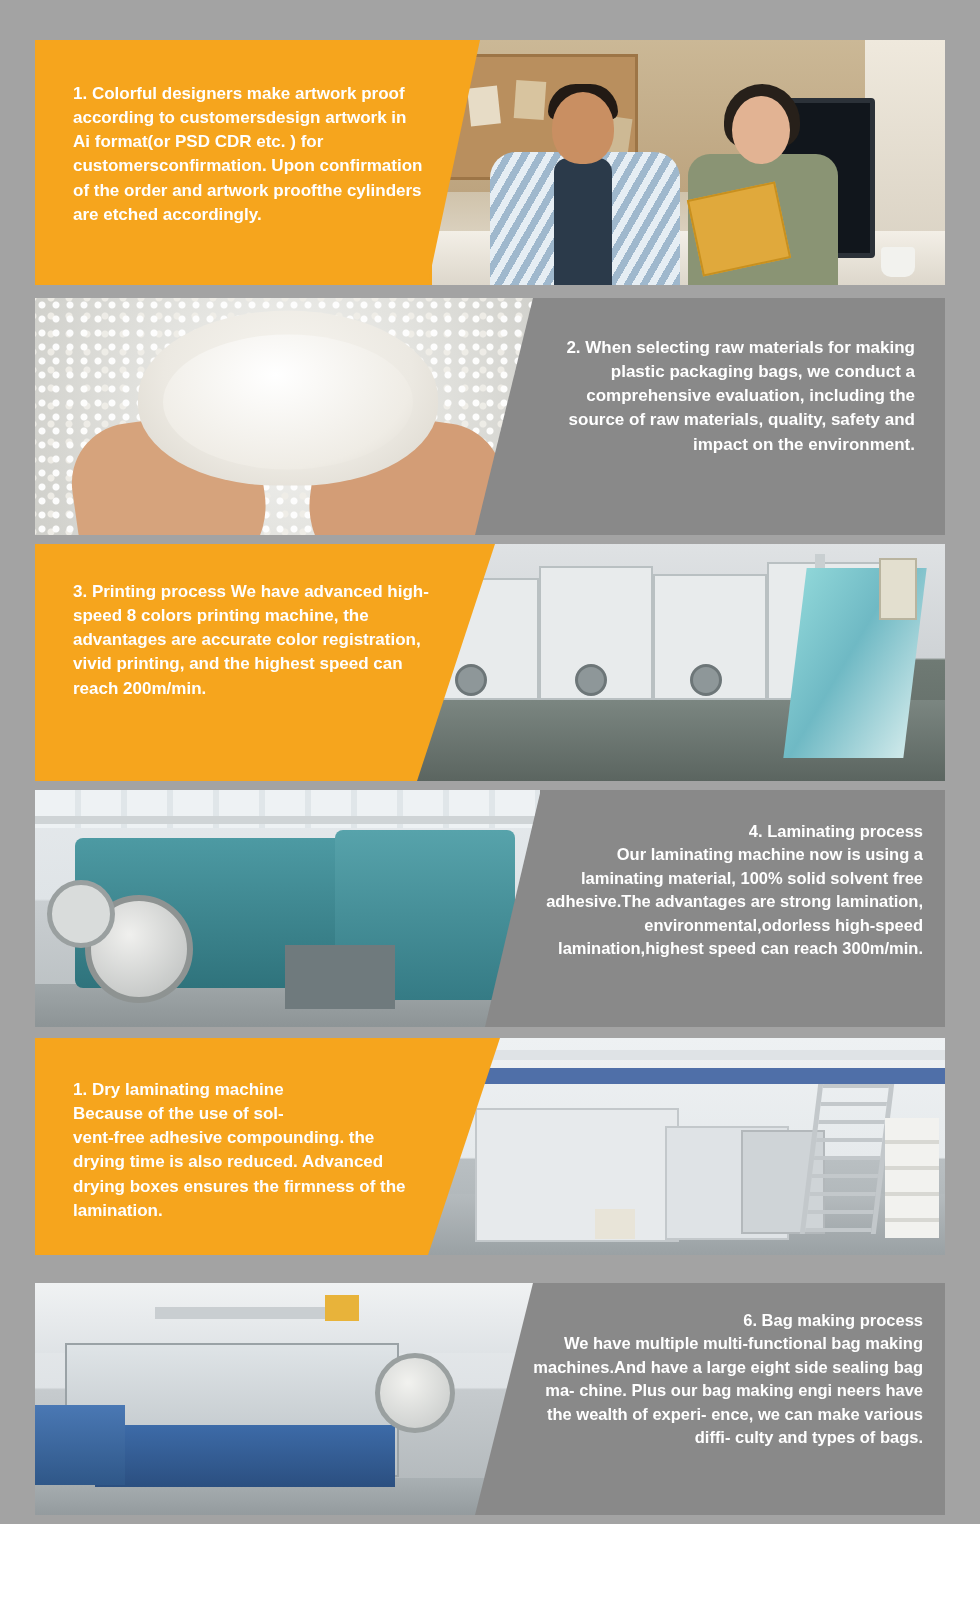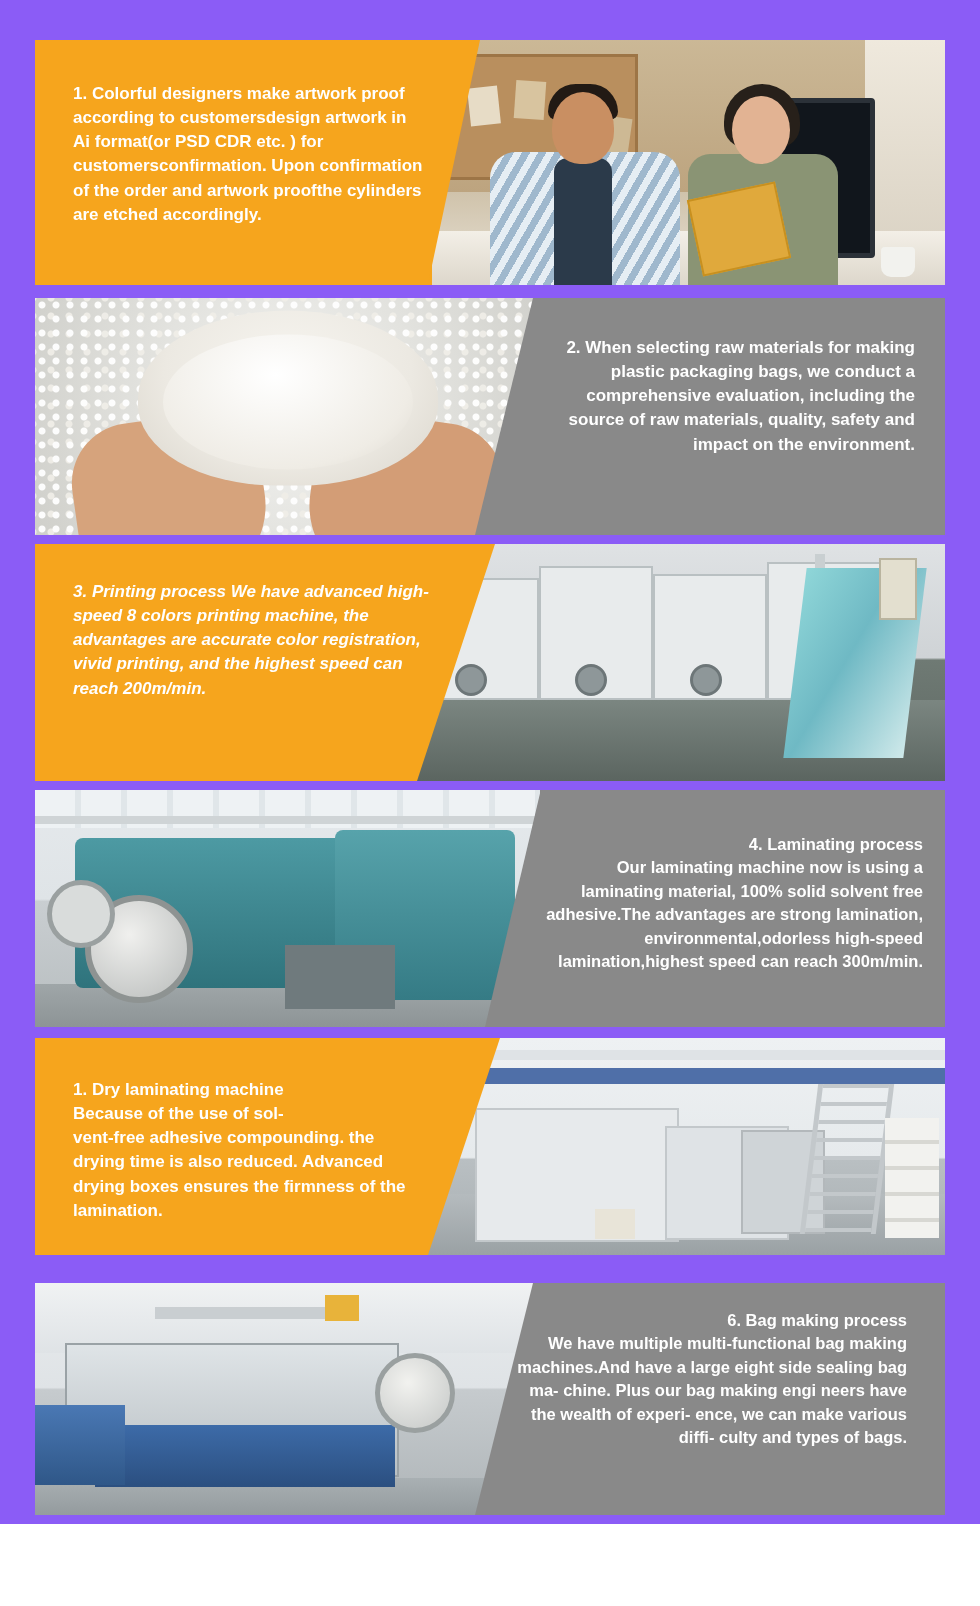--- a/index.html
+++ b/index.html
@@ -10,21 +10,21 @@
   body {
     width: 980px;
     height: 1606px;
     font-family: "Liberation Sans", sans-serif;
     overflow: hidden;
   }
   .page {
     position: relative;
     width: 980px;
     height: 1524px;
-    background: #8b5cf6;
+    background: #a3a3a3;
   }
   .band {
     position: absolute;
     left: 35px;
     width: 910px;
     overflow: hidden;
   }
   
   .panel {
     position: absolute;
@@ -98,41 +98,40 @@
   
   #sec3 { top: 544px; height: 237px; }
   #sec3 .panel {
     left: 0; width: 910px;
     background: #f6a51d;
   }
   #sec3 .txt {
     width: 360px;
     margin: 36px 0 0 38px;
     font-size: 17px;
-    font-style: italic;
   }
   #sec3 .photo { right: 0; width: 530px; }
   #sec3 .slant {
     position: absolute;
     top: 0; left: 330px;
     width: 130px; height: 100%;
     background: #f6a51d;
     z-index: 2;
     clip-path: polygon(0 0, 100% 0, 40% 100%, 0 100%);
   }
 
   
   #sec4 { top: 790px; height: 237px; }
   #sec4 .panel {
     left: 0; width: 910px;
     background: #898989;
   }
   #sec4 .txt {
     width: 390px;
-    margin: 43px 22px 0 auto;
+    margin: 30px 22px 0 auto;
     font-size: 16.5px;
     text-align: right;
   }
   #sec4 .photo { left: 0; width: 505px; }
   #sec4 .slant {
     position: absolute;
     top: 0; left: 450px;
     width: 90px; height: 100%;
     background: #898989;
     z-index: 2;
@@ -161,21 +160,21 @@
   }
 
   
   #sec6 { top: 1283px; height: 232px; }
   #sec6 .panel {
     left: 0; width: 910px;
     background: #898989;
   }
   #sec6 .txt {
     width: 390px;
-    margin: 26px 38px 0 auto;
+    margin: 26px 22px 0 auto;
     font-size: 16.5px;
     text-align: right;
   }
   #sec6 .photo { left: 0; width: 500px; }
   #sec6 .slant {
     position: absolute;
     top: 0; left: 440px;
     width: 100px; height: 100%;
     background: #898989;
     z-index: 2;

